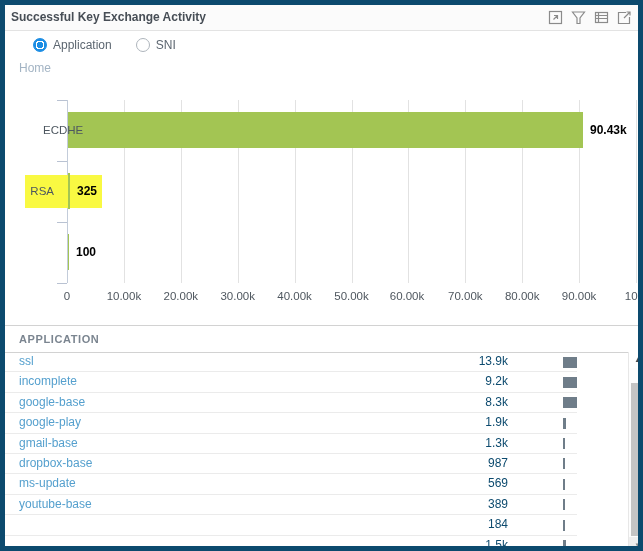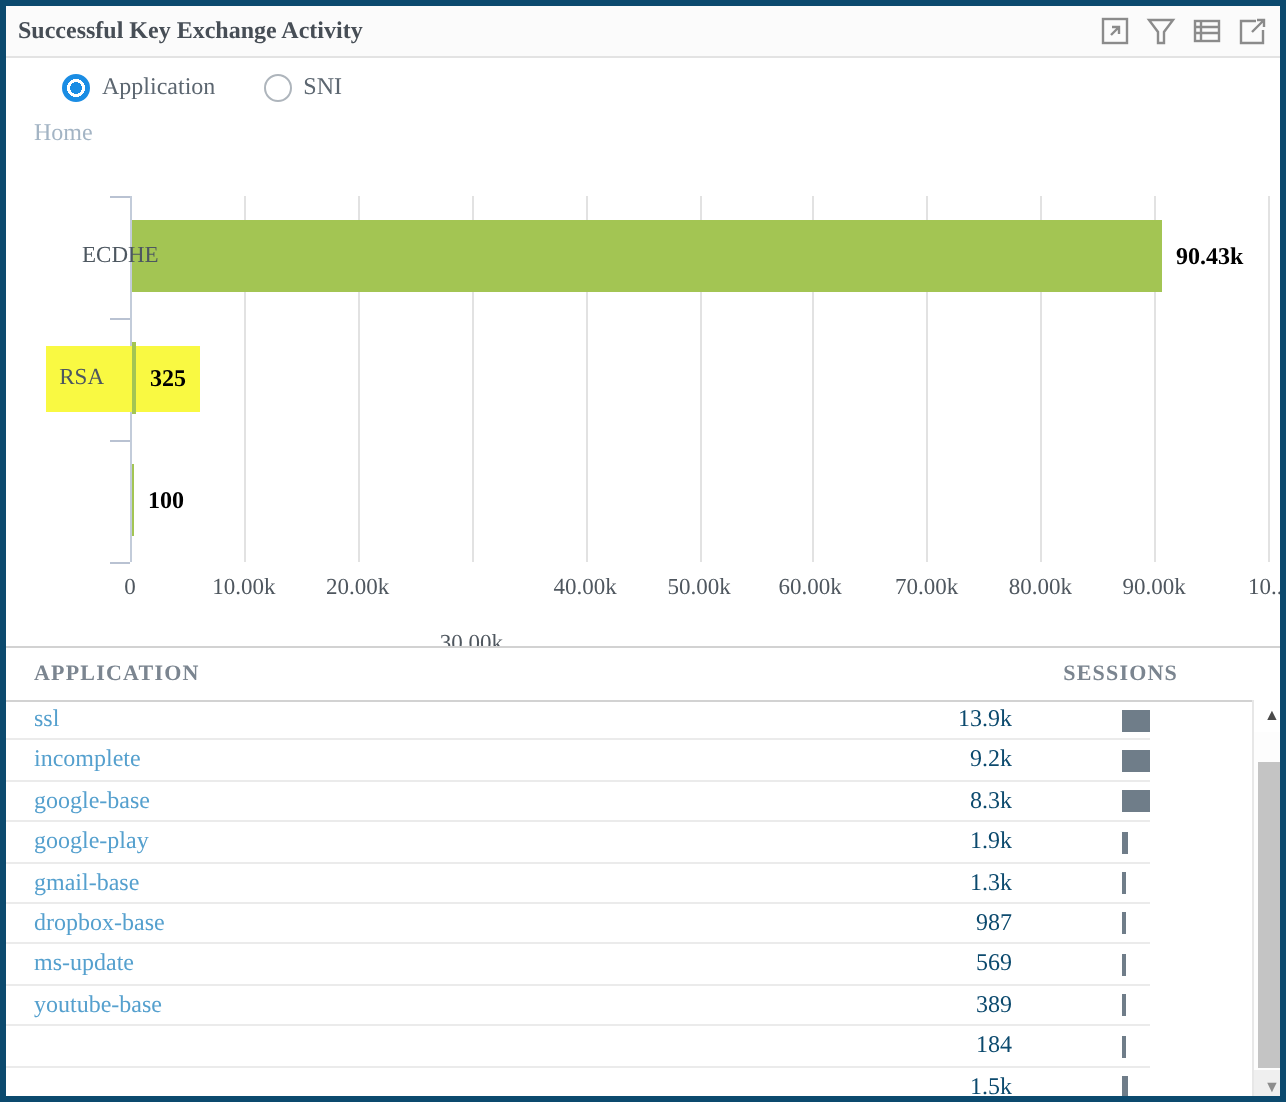--- a/index.html
+++ b/index.html
@@ -1,16 +1,16 @@
 <!DOCTYPE html>
 <html><head>
 <meta charset="utf-8">
 <style>
   html,body{margin:0;padding:0;background:#fff;font-family:"Liberation Sans",sans-serif;}
-  .widget{position:relative;width:643px;height:551px;background:#fff;border:3px solid #0c4a6e;box-sizing:border-box;overflow:hidden;font-family:Liberation Serif, serif;}
+  .widget{position:relative;width:643px;height:551px;background:#fff;border:5px solid #0c4a6e;box-sizing:border-box;overflow:hidden;}
   
   .hdr{position:absolute;top:0;left:0;right:0;height:25px;background:#fbfbfb;border-bottom:1px solid #e3e3e3;}
   .hdr-title{position:absolute;left:6px;top:0;line-height:25px;font-size:12px;font-weight:700;color:#474e56;}
   .hdr-icons{position:absolute;right:5px;top:4px;display:flex;gap:6px;}
   .hicon{width:17px;height:17px;display:flex;align-items:center;justify-content:center;cursor:pointer;}
   .hicon svg{stroke:#8b8b8b;fill:none;stroke-width:1.2;}
   
   .radios{position:absolute;top:33px;left:28px;display:flex;gap:24px;align-items:center;}
   .radio{display:flex;align-items:center;gap:6px;cursor:pointer;font-size:12px;color:#5c6670;}
   .rdot{width:14px;height:14px;border-radius:50%;box-sizing:border-box;}
@@ -116,34 +116,33 @@
         <div class="hl" style="left:20px;top:170px;width:77px;height:33px;background:#f9f942;"></div>
         <div class="cat" style="top:156px;height:61px;line-height:61px;">RSA</div>
         <div class="bar" style="left:63px;top:168px;width:2px;height:36px;background:#a3c553;"></div>
         <div class="vlabel" style="left:72px;top:156px;height:61px;line-height:61px;">325</div>
         <div class="cat" style="top:217px;height:61px;line-height:61px;"></div>
         <div class="bar" style="left:63px;top:229px;width:1px;height:36px;background:#a3c553;"></div>
         <div class="vlabel" style="left:71px;top:217px;height:61px;line-height:61px;">100</div>
         <div class="xlab" style="left:32.0px;">0</div>
         <div class="xlab" style="left:88.9px;">10.00k</div>
         <div class="xlab" style="left:145.8px;">20.00k</div>
-        <div class="xlab" style="left:202.7px;margin-top:28px;">30.00k</div>
+        <div class="xlab" style="left:202.7px;">30.00k</div>
         <div class="xlab" style="left:259.6px;">40.00k</div>
         <div class="xlab" style="left:316.5px;">50.00k</div>
         <div class="xlab" style="left:372px;">60.00k</div>
         <div class="xlab" style="left:430.3px;">70.00k</div>
         <div class="xlab" style="left:487.2px;">80.00k</div>
         <div class="xlab" style="left:544.1px;">90.00k</div>
         <div class="xlab" style="left:601.0px;">10...</div>
       </div>
   </div>
 
   <div class="thead">
     <span class="th th-app">APPLICATION</span>
-    <span class="th th-ses">SESSIONS</span>
   </div>
 
   <div class="tbody" id="tbody">
       <div class="trow">
         <a class="app lnk" href="#">ssl</a>
         <span class="val">13.9k</span>
         <span class="sbar" style="width: 24px;"></span>
       </div>
       <div class="trow">
         <a class="app lnk" href="#">incomplete</a>

